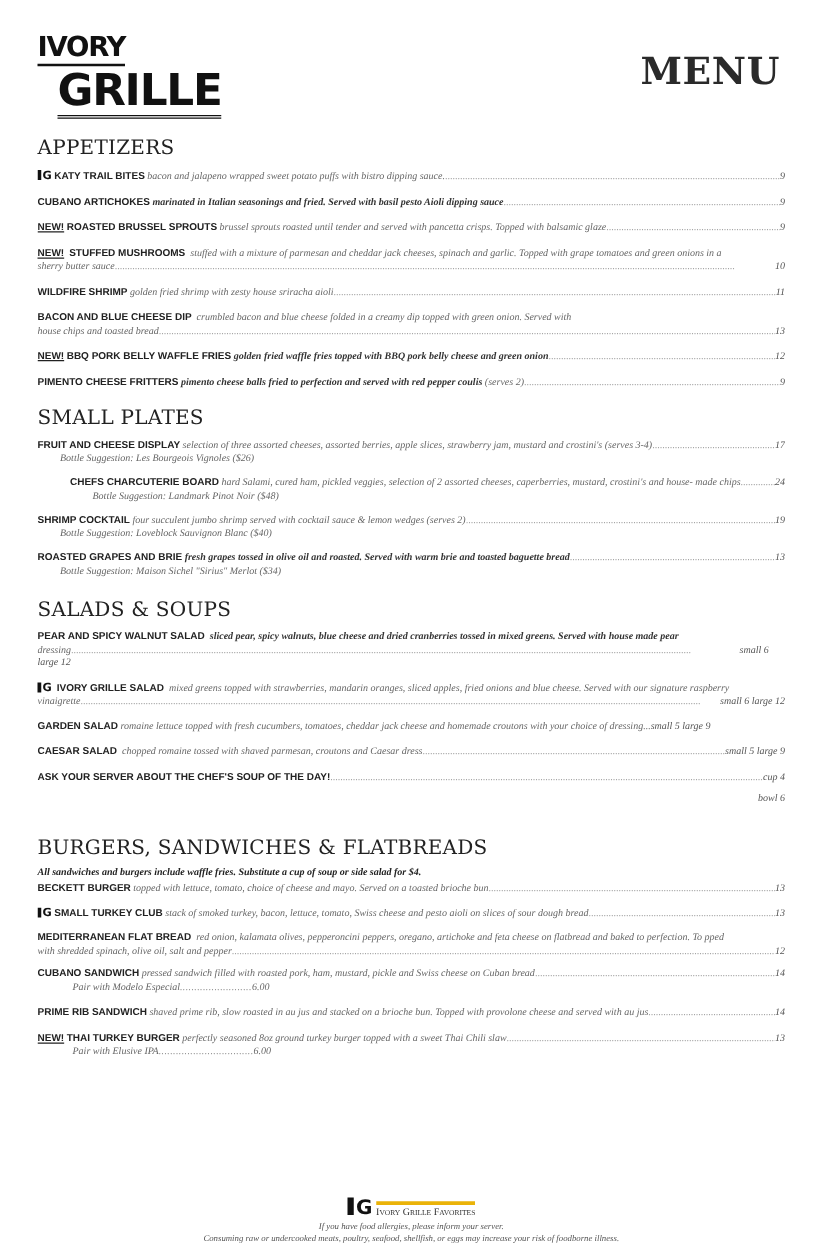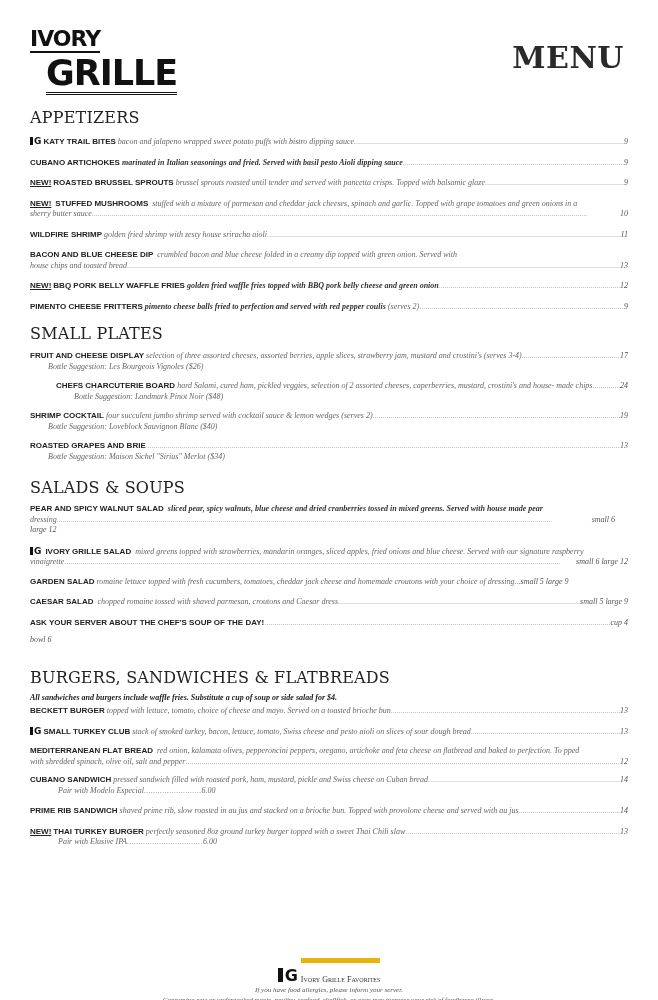--- a/index.html
+++ b/index.html
@@ -22,21 +22,21 @@
   .row .fill { flex: 1; overflow: hidden; color: #999; font-size: 8px; }
   .row .fill::before { content: "........................................................................................................................................................................................................................................................"; }
   .sugg { font-family: "Liberation Serif", serif; font-style: italic; color: #666; font-size: 8px; padding-left: 18px; }
   .ig { display: inline-block; font-family: "DejaVu Sans", sans-serif; font-weight: bold; font-size: 9px; color: #111; letter-spacing: -1px; margin-right: 3px; }
   .ig .bar { display: inline-block; width: 3px; height: 8px; background: #111; margin-right: 1px; vertical-align: -1px; }
   .note { font-family: "Liberation Serif", serif; font-style: italic; font-weight: bold; font-size: 8px; color: #222; }
   .footer { position: absolute; left: 0; top: 958px; width: 658px; text-align: center; }
   .footer .fav { display: inline-flex; align-items: flex-end; gap: 4px; }
   .footer .fav .ig-big { font-family: "DejaVu Sans", sans-serif; font-weight: bold; font-size: 16px; color: #111; letter-spacing: -1px; line-height: 1; }
   .footer .fav .ig-big .bar { display: inline-block; width: 5px; height: 14px; background: #111; margin-right: 2px; vertical-align: -1px; }
-  .footer .fav .favtext { font-family: "Liberation Serif", serif; font-variant: small-caps; font-size: 8px; color: #333; border-top: 5px solid #eab308; padding-top: 12px; }
+  .footer .fav .favtext { font-family: "Liberation Serif", serif; font-variant: small-caps; font-size: 8px; color: #333; border-top: 3px solid #eab308; padding-top: 1px; }
   .footer .line { font-family: "Liberation Serif", serif; font-style: italic; font-size: 7px; color: #555; line-height: 10px; }
 </style>
 </head>
 <body>
 
 <div class="logo">
   <span class="l1">IVORY</span>
   <span class="l2">GRILLE</span>
 </div>
 <div class="menu-title">MENU</div>
@@ -157,20 +157,21 @@
       <span class="desc">four succulent jumbo shrimp served with cocktail sauce &amp; lemon wedges (serves 2)</span>
       <span class="fill"></span>
       <span class="price">19</span>
     </div>
     <div class="sugg">Bottle Suggestion: Loveblock Sauvignon Blanc ($40)</div>
   </div>
 
   <div class="item" style="margin-top:9px;">
     <div class="row">
       <span class="name">ROASTED GRAPES AND BRIE</span>&nbsp;
+      <span class="desc dark">fresh grapes tossed in olive oil and roasted. Served with warm brie and toasted baguette bread</span>
       <span class="fill"></span>
       <span class="price">13</span>
     </div>
     <div class="sugg">Bottle Suggestion: Maison Sichel "Sirius" Merlot ($34)</div>
   </div>
 </div>
 
 <div class="section" style="top:478px;">
   <h2>SALADS &amp; SOUPS</h2>
 
@@ -217,21 +218,21 @@
       <span class="price">small 5   large 9</span>
     </div>
   </div>
 
   <div class="item" style="margin-top:10px;">
     <div class="row">
       <span class="name">ASK  YOUR  SERVER  ABOUT  THE  CHEF'S SOUP OF  THE  DAY!</span>
       <span class="fill"></span>
       <span class="price">cup  4</span>
     </div>
-    <div class="price" style="margin-top:7px;">bowl 6</div>
+    <div class="price" style="margin-top:7px;text-align:right;">bowl 6</div>
   </div>
 </div>
 
 <div class="section" style="top:668px;">
   <h2>BURGERS, SANDWICHES &amp; FLATBREADS</h2>
   <div class="note" style="margin-top:6px;">All sandwiches and burgers include waffle fries. Substitute a cup of soup or side salad for $4.</div>
 
   <div class="item" style="margin-top:4px;">
     <div class="row">
       <span class="name">BECKETT BURGER</span>&nbsp;

